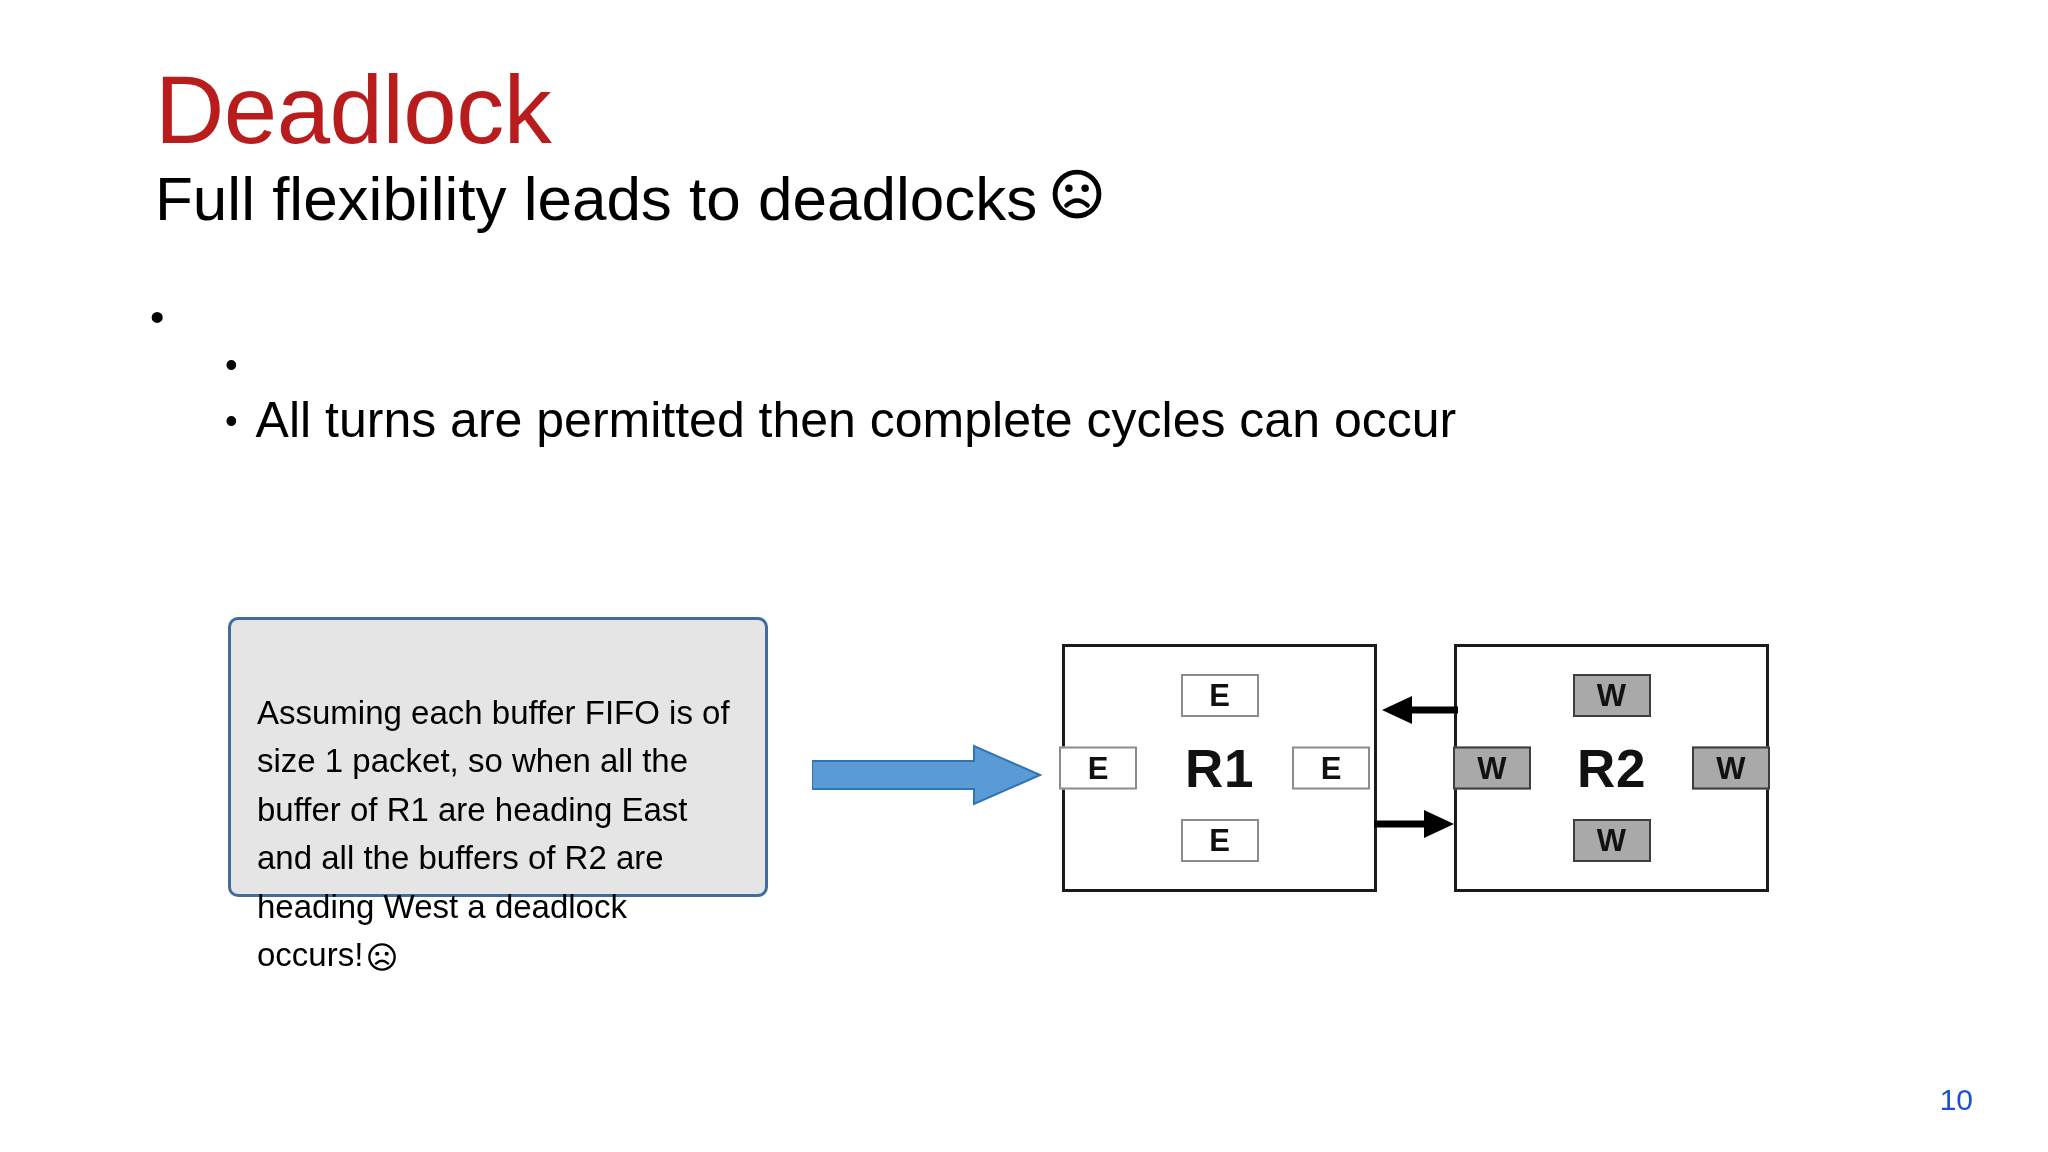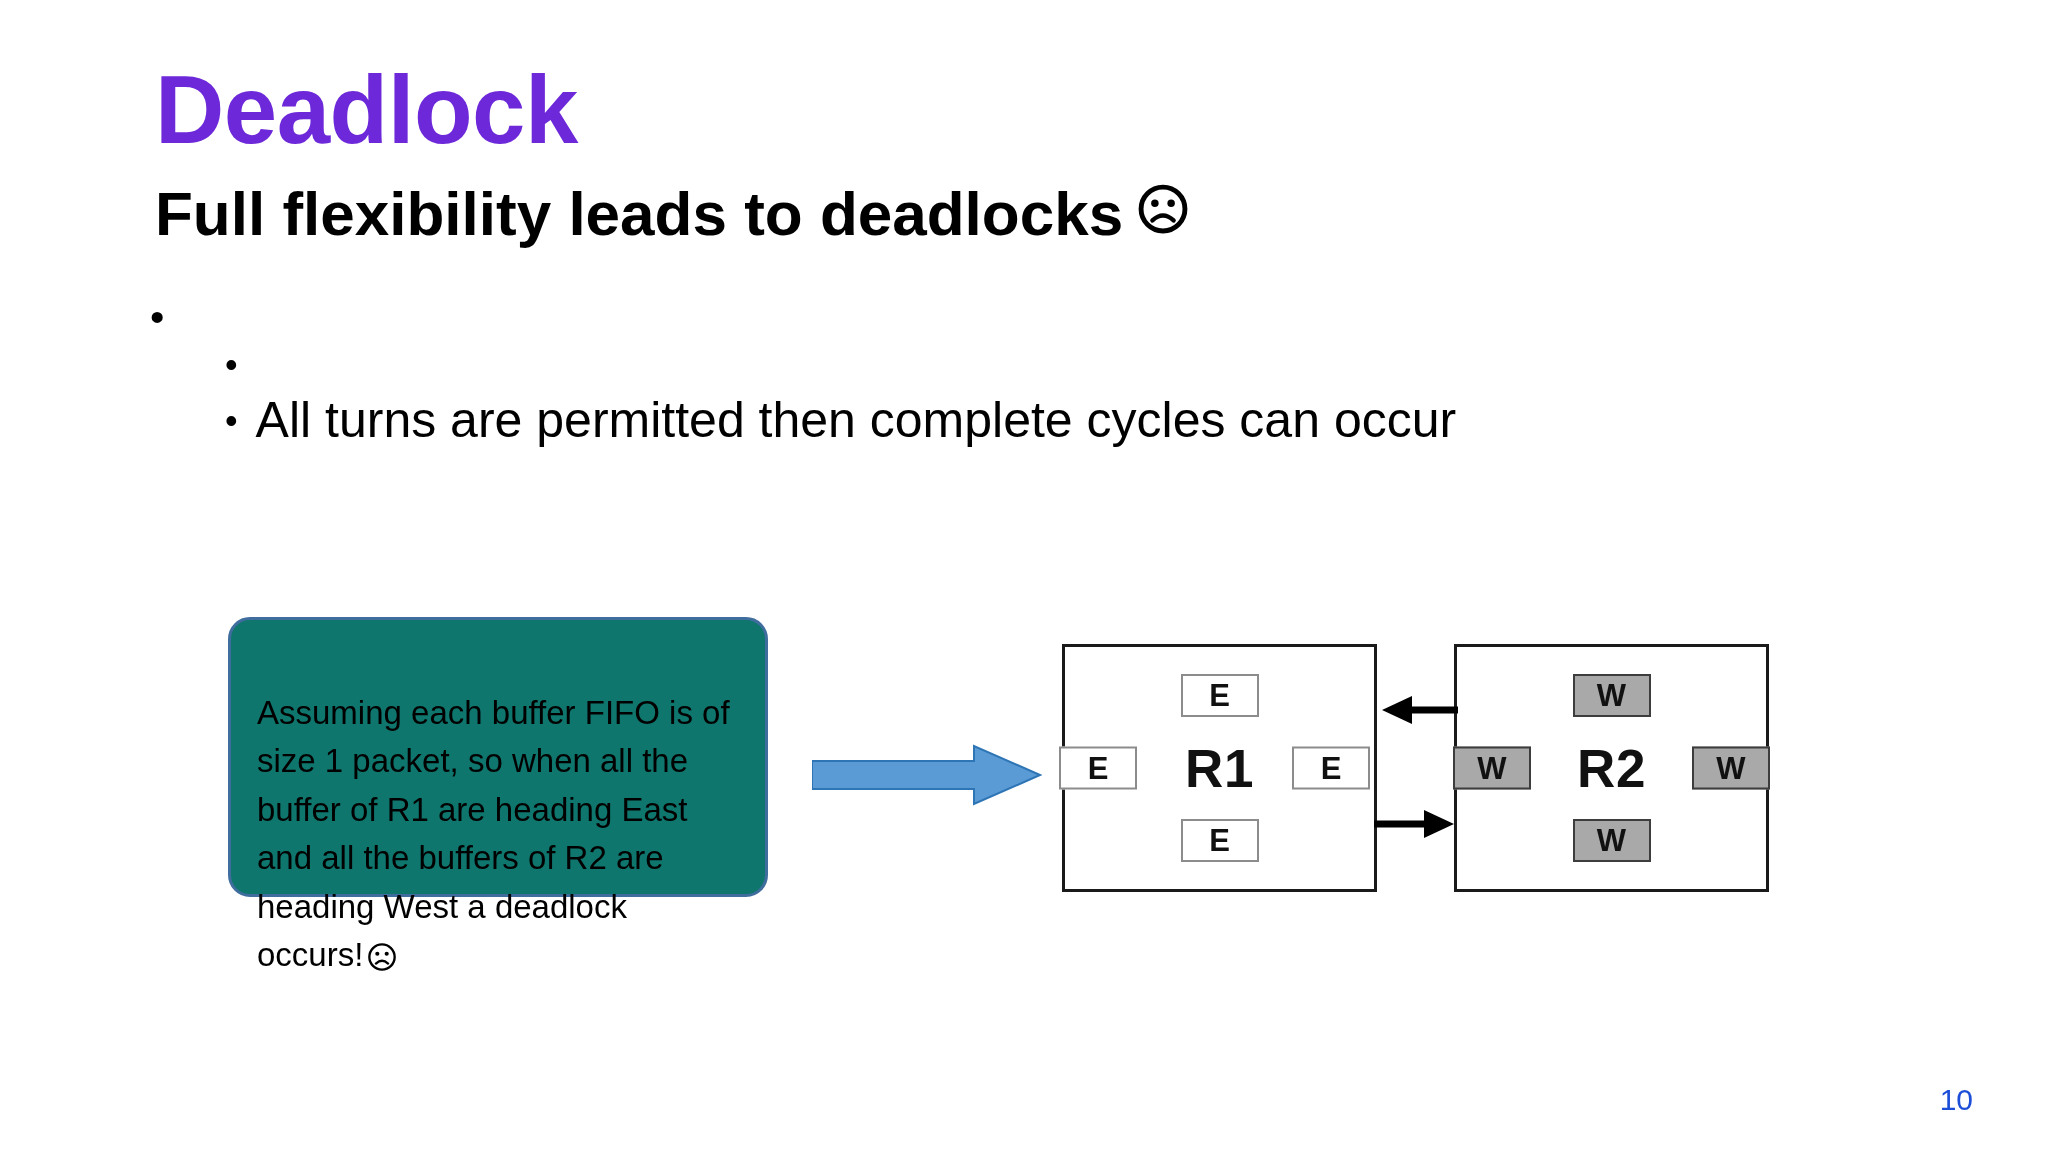--- a/index.html
+++ b/index.html
@@ -22,32 +22,32 @@
   
   #title-block {
     position: absolute;
     left: 155px;
     top: 62px;
     width: 1700px;
   }
   #slide-title {
     font-size: 96px;
     line-height: 1.0;
-    font-weight: 700;
+    font-weight: 400;
     letter-spacing: -0.5px;
-    color: #6d28d9;
+    color: #b91c1c;
     white-space: nowrap;
   }
   #slide-subtitle {
     font-size: 62px;
     line-height: 1.12;
-    font-weight: 700;
+    font-weight: 400;
     color: #000000;
     white-space: nowrap;
-    margin-top: 21px;
+    margin-top: 6px;
     display: flex;
     align-items: center;
     gap: 14px;
   }
 
   
   .sad-face {
     display: inline-block;
     flex: none;
     vertical-align: -0.12em;
@@ -90,22 +90,22 @@
 
   
   #callout {
     position: absolute;
     left: 228px;
     top: 617px;
     width: 540px;
     height: 280px;
     box-sizing: border-box;
     border: 3px solid #3F6E9E;
-    border-radius: 22px;
-    background: #0f766e;
+    border-radius: 10px;
+    background: #e5e5e5;
     padding: 20px 26px 16px 26px;
   }
   #callout-text {
     font-size: 33px;
     line-height: 1.47;
     color: #000000;
     white-space: pre-line;
   }
   #callout-text .sad-face { vertical-align: -0.18em; margin-left: 4px; }
 

